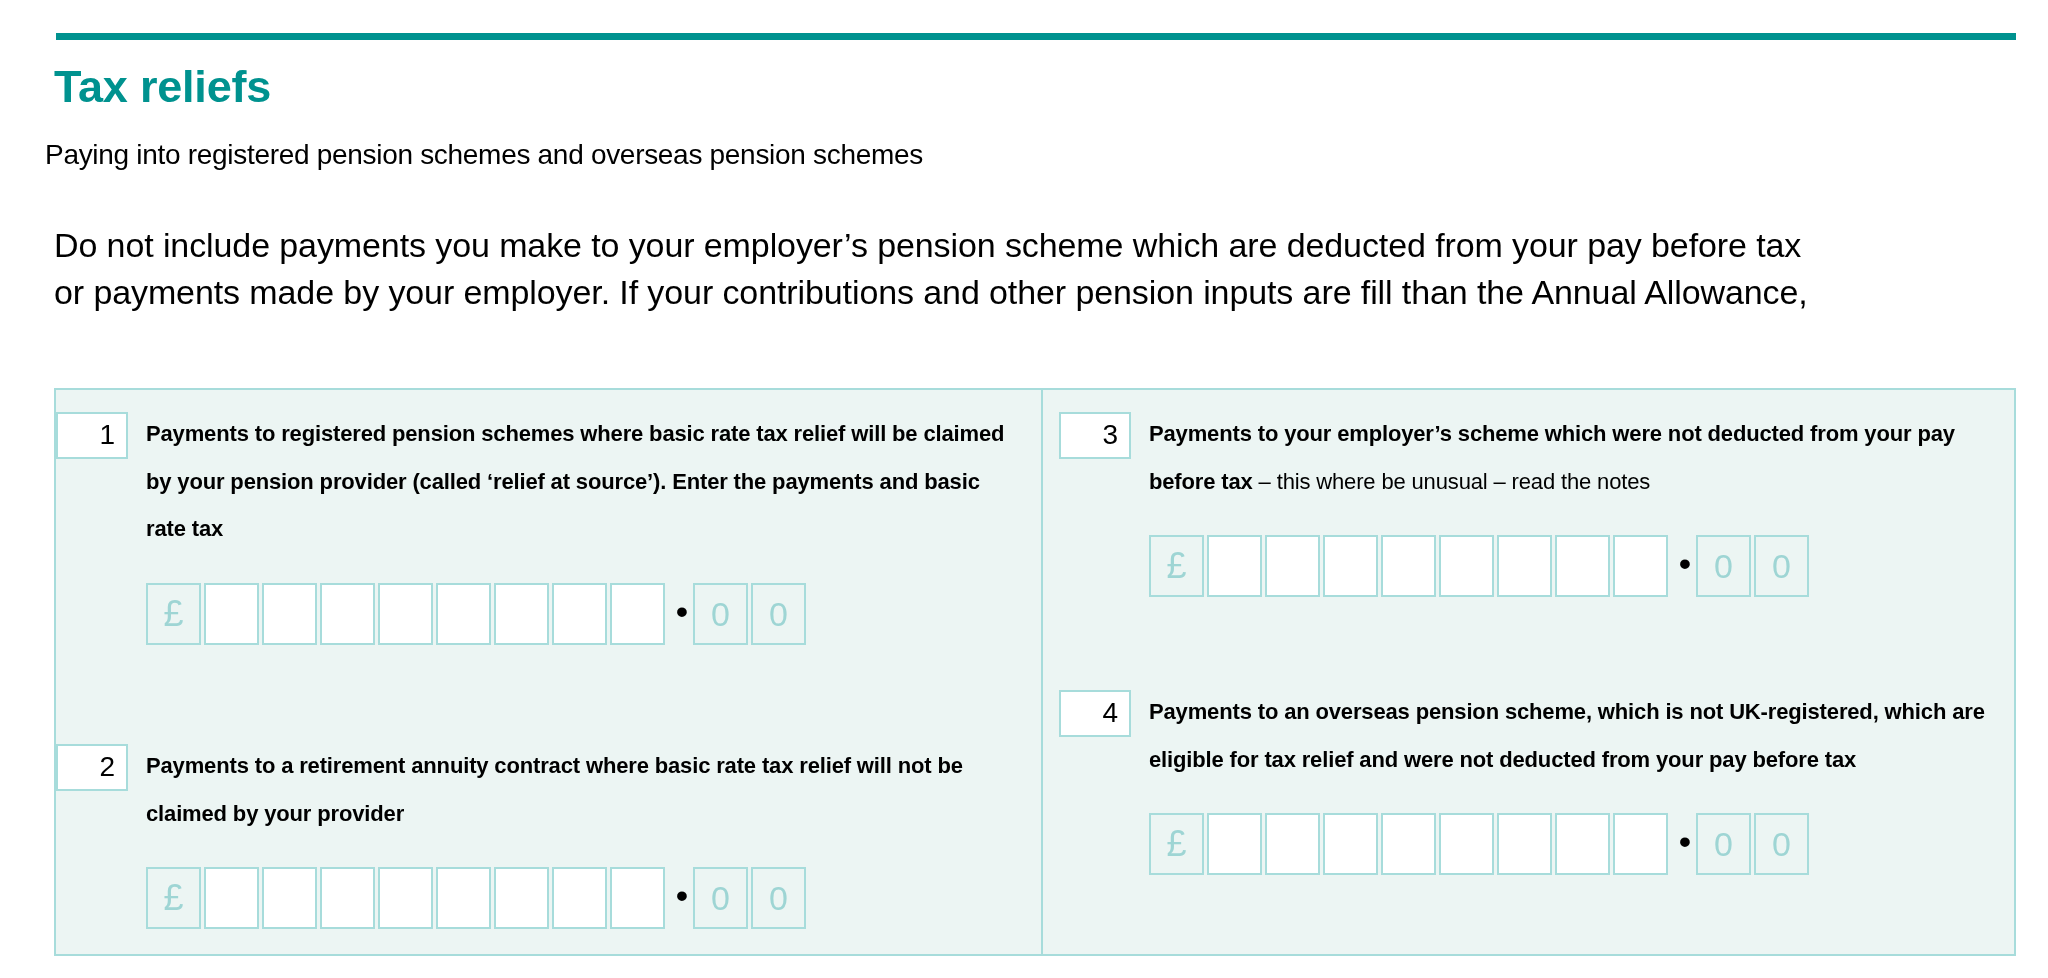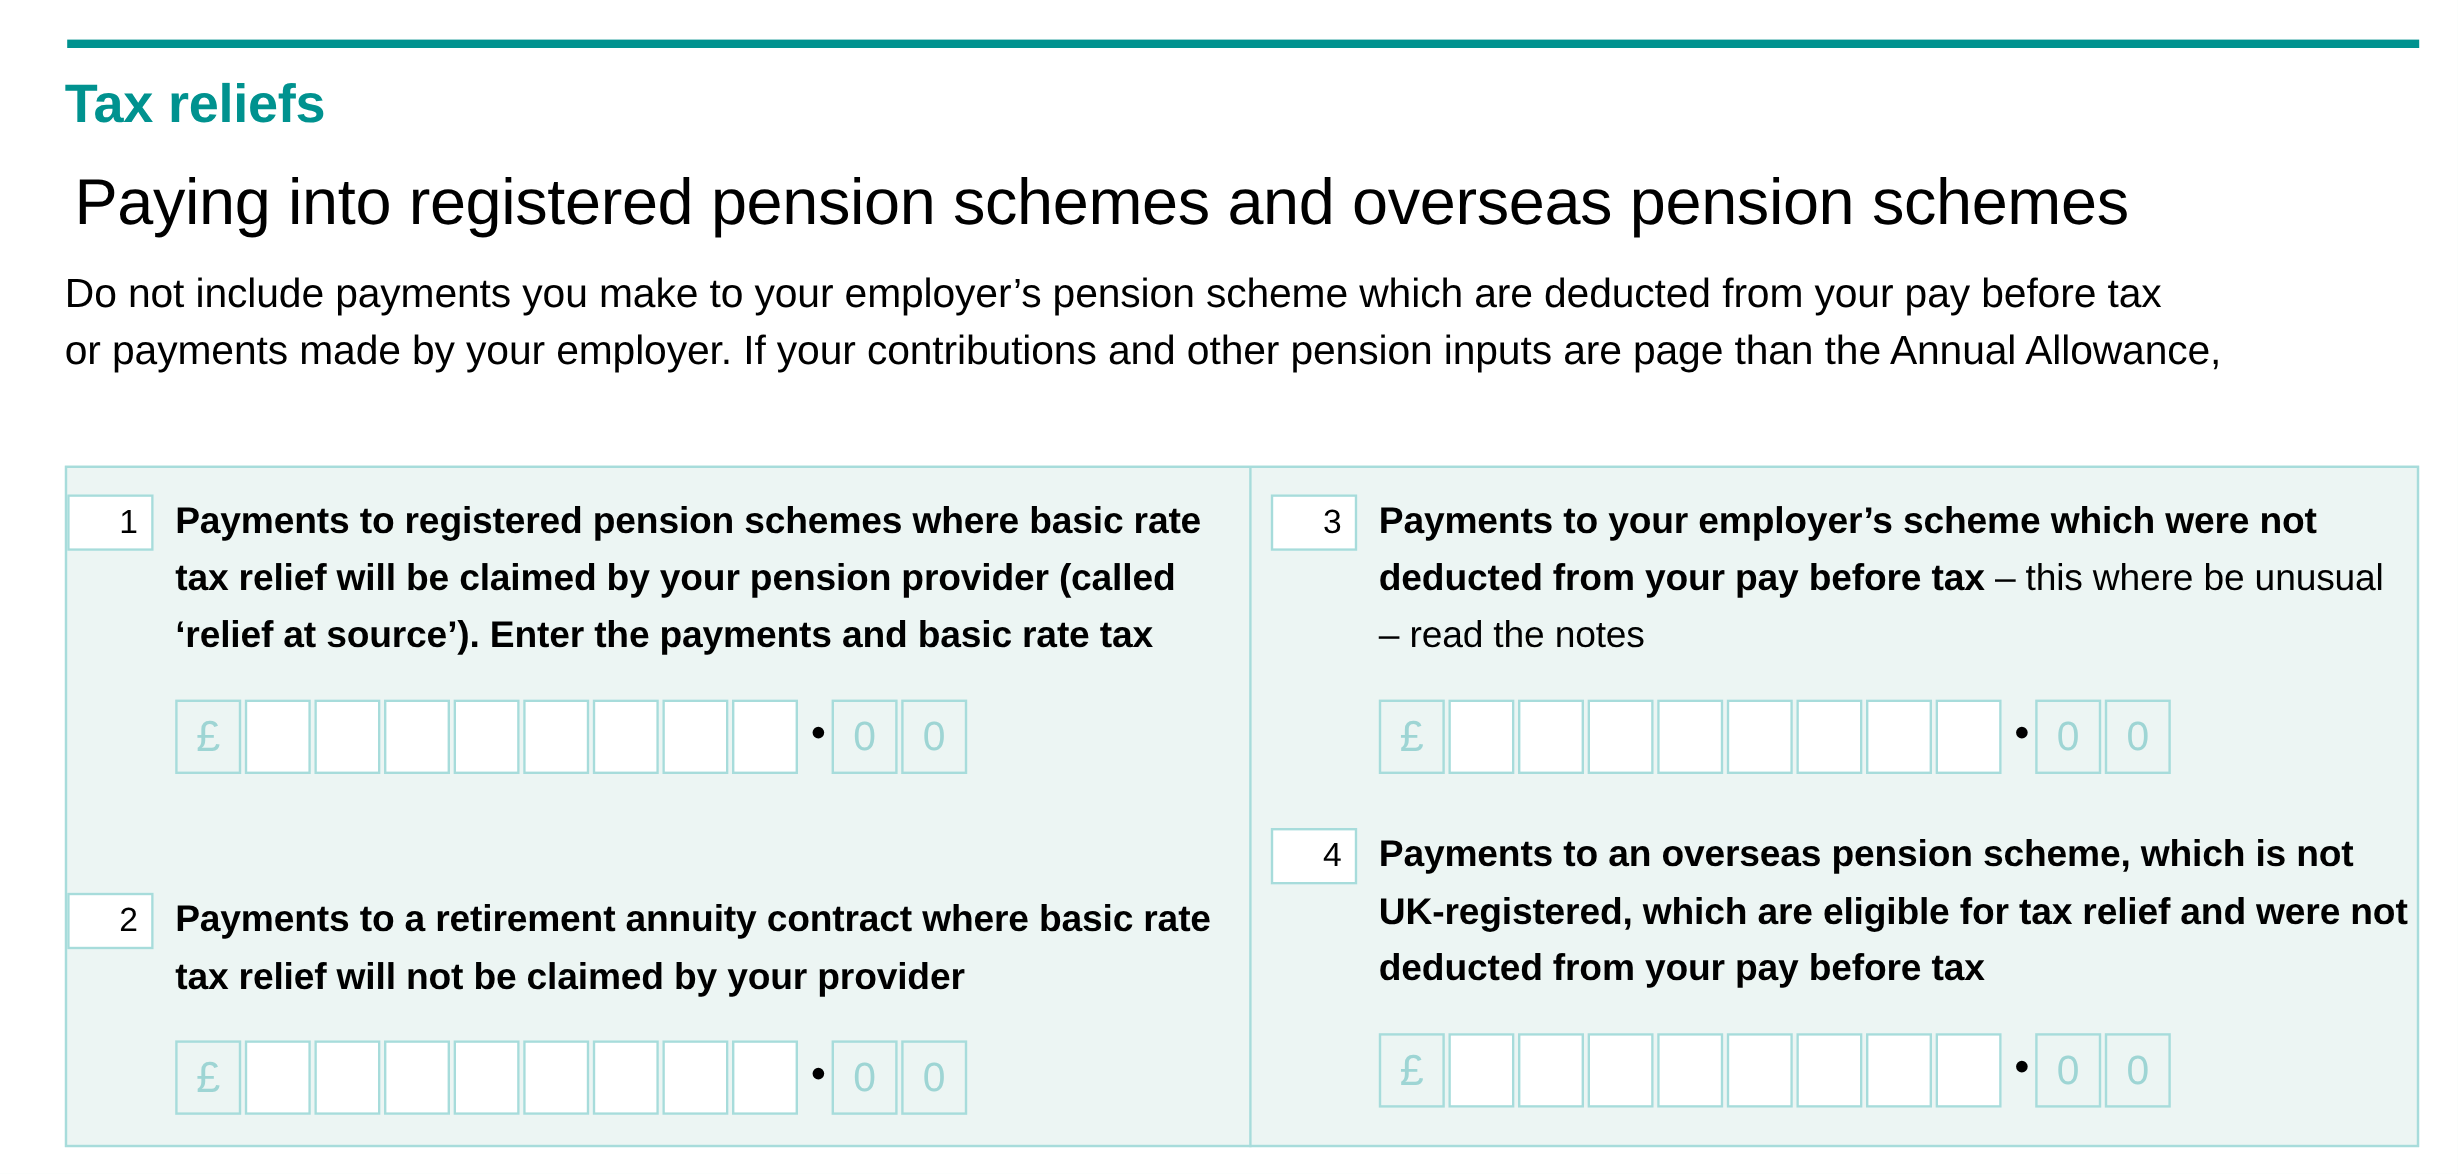--- a/index.html
+++ b/index.html
@@ -40,23 +40,23 @@
     top: 62px;
     font-size: 45px;
     font-weight: bold;
     color: #00928f;
     letter-spacing: -0.2px;
     line-height: 1.1;
   }
 
   .sub-title {
     position: absolute;
-    left: 62px;
+    left: 45px;
     top: 140px;
-    font-size: 54px;
+    font-size: 28px;
     font-weight: normal;
     color: #000000;
     letter-spacing: -0.3px;
     line-height: 1.1;
   }
 
   .intro {
     position: absolute;
     left: 54px;
     top: 222px;
@@ -118,21 +118,21 @@
     color: #000000;
     text-align: right;
     padding: 7px 11px 0 0;
     line-height: 1;
     margin-top: 2px;
   }
 
   .q-label {
     flex: 1 1 auto;
     padding-left: 18px;
-    font-size: 31px;
+    font-size: 22px;
     line-height: 47.5px;
     font-weight: bold;
     letter-spacing: -0.15px;
     color: #000000;
   }
   .q-label .reg { font-weight: normal; }
 
   
   .money-row {
     display: flex;
@@ -183,21 +183,21 @@
 <div class="page">
 
   <div class="top-rule"></div>
 
   <div class="section-title">Tax reliefs</div>
 
   <div class="sub-title">Paying into registered pension schemes and overseas pension schemes</div>
 
   <div class="intro">
     <span class="line">Do not include payments you make to your employer’s pension scheme which are deducted from your pay before tax</span>
-    <span class="line">or payments made by your employer. If your contributions and other pension inputs are page than the Annual Allowance,</span>
+    <span class="line">or payments made by your employer. If your contributions and other pension inputs are fill than the Annual Allowance,</span>
   </div>
 
   <div class="panel">
 
     <div class="panel-divider"></div>
 
     <div class="col col-left">
 
       <div class="qbox q1">
         <div class="q-head">

